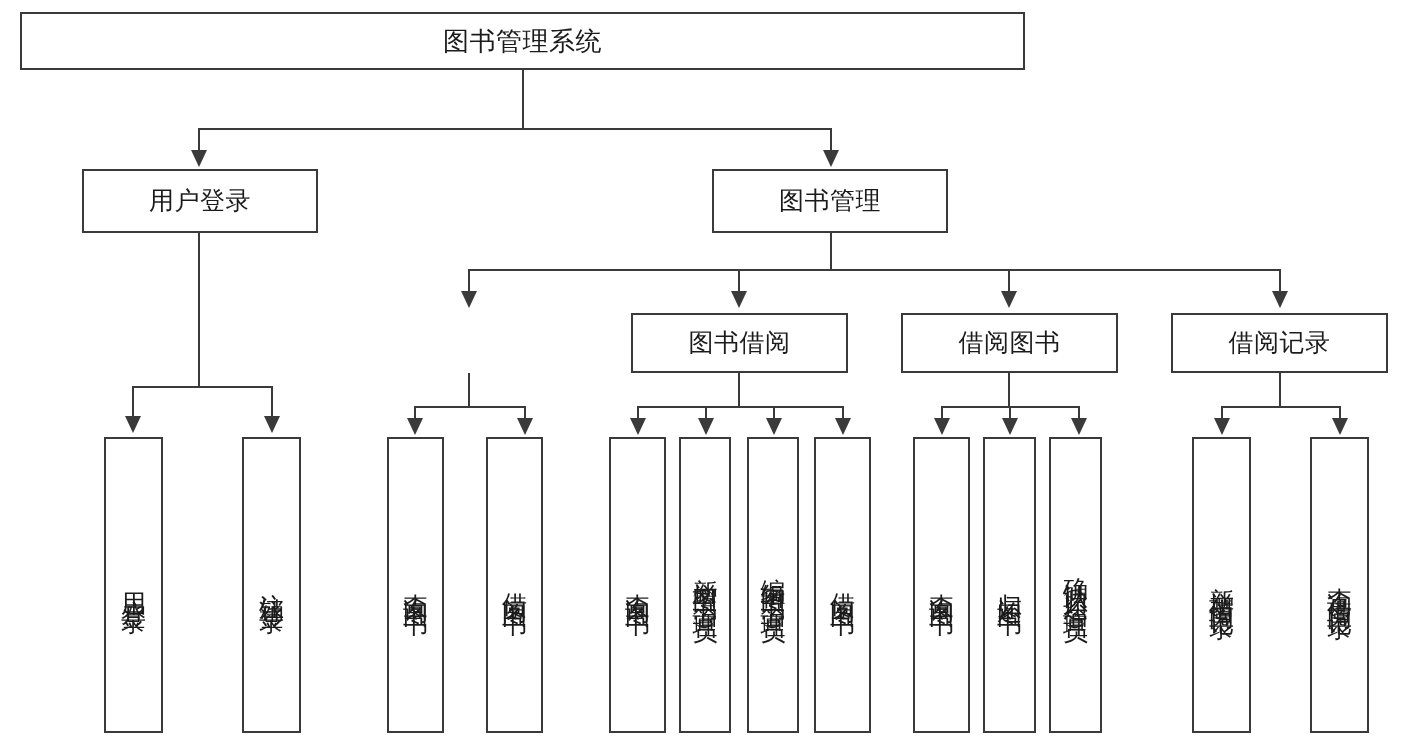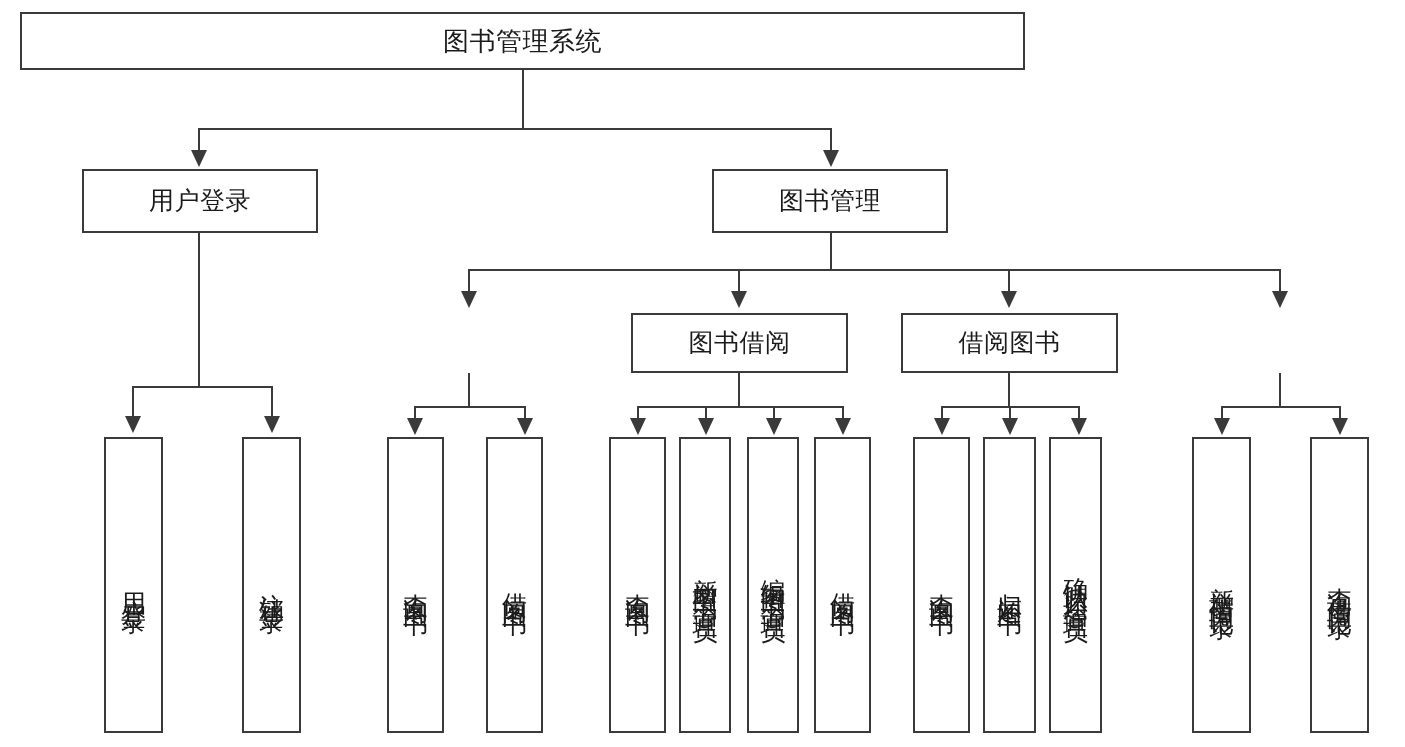--- a/index.html
+++ b/index.html
@@ -140,20 +140,23 @@
   <div class="arrow-head" style="left:1001px; top:291px;"></div>
 
   <div class="line-v" style="left:1279px; top:269px; height:24px;"></div>
   <div class="arrow-head" style="left:1272px; top:291px;"></div>
 
   <div class="node horiz" style="left:631px; top:313px; width:217px; height:60px;">
     <span class="node-label">图书借阅</span>
   </div>
   <div class="node horiz" style="left:901px; top:313px; width:217px; height:60px;">
     <span class="node-label">借阅图书</span>
+  </div>
+  <div class="node horiz" style="left:1171px; top:313px; width:217px; height:60px;">
+    <span class="node-label">借阅记录</span>
   </div>
 
   <div class="line-v" style="left:468px; top:373px; height:33px;"></div>
   <div class="line-h" style="left:414px; top:406px; width:110px;"></div>
   <div class="line-v" style="left:414px; top:406px; height:14px;"></div>
   <div class="arrow-head" style="left:407px; top:418px;"></div>
   <div class="line-v" style="left:524px; top:406px; height:14px;"></div>
   <div class="arrow-head" style="left:517px; top:418px;"></div>
 
   <div class="line-v" style="left:738px; top:373px; height:33px;"></div>

